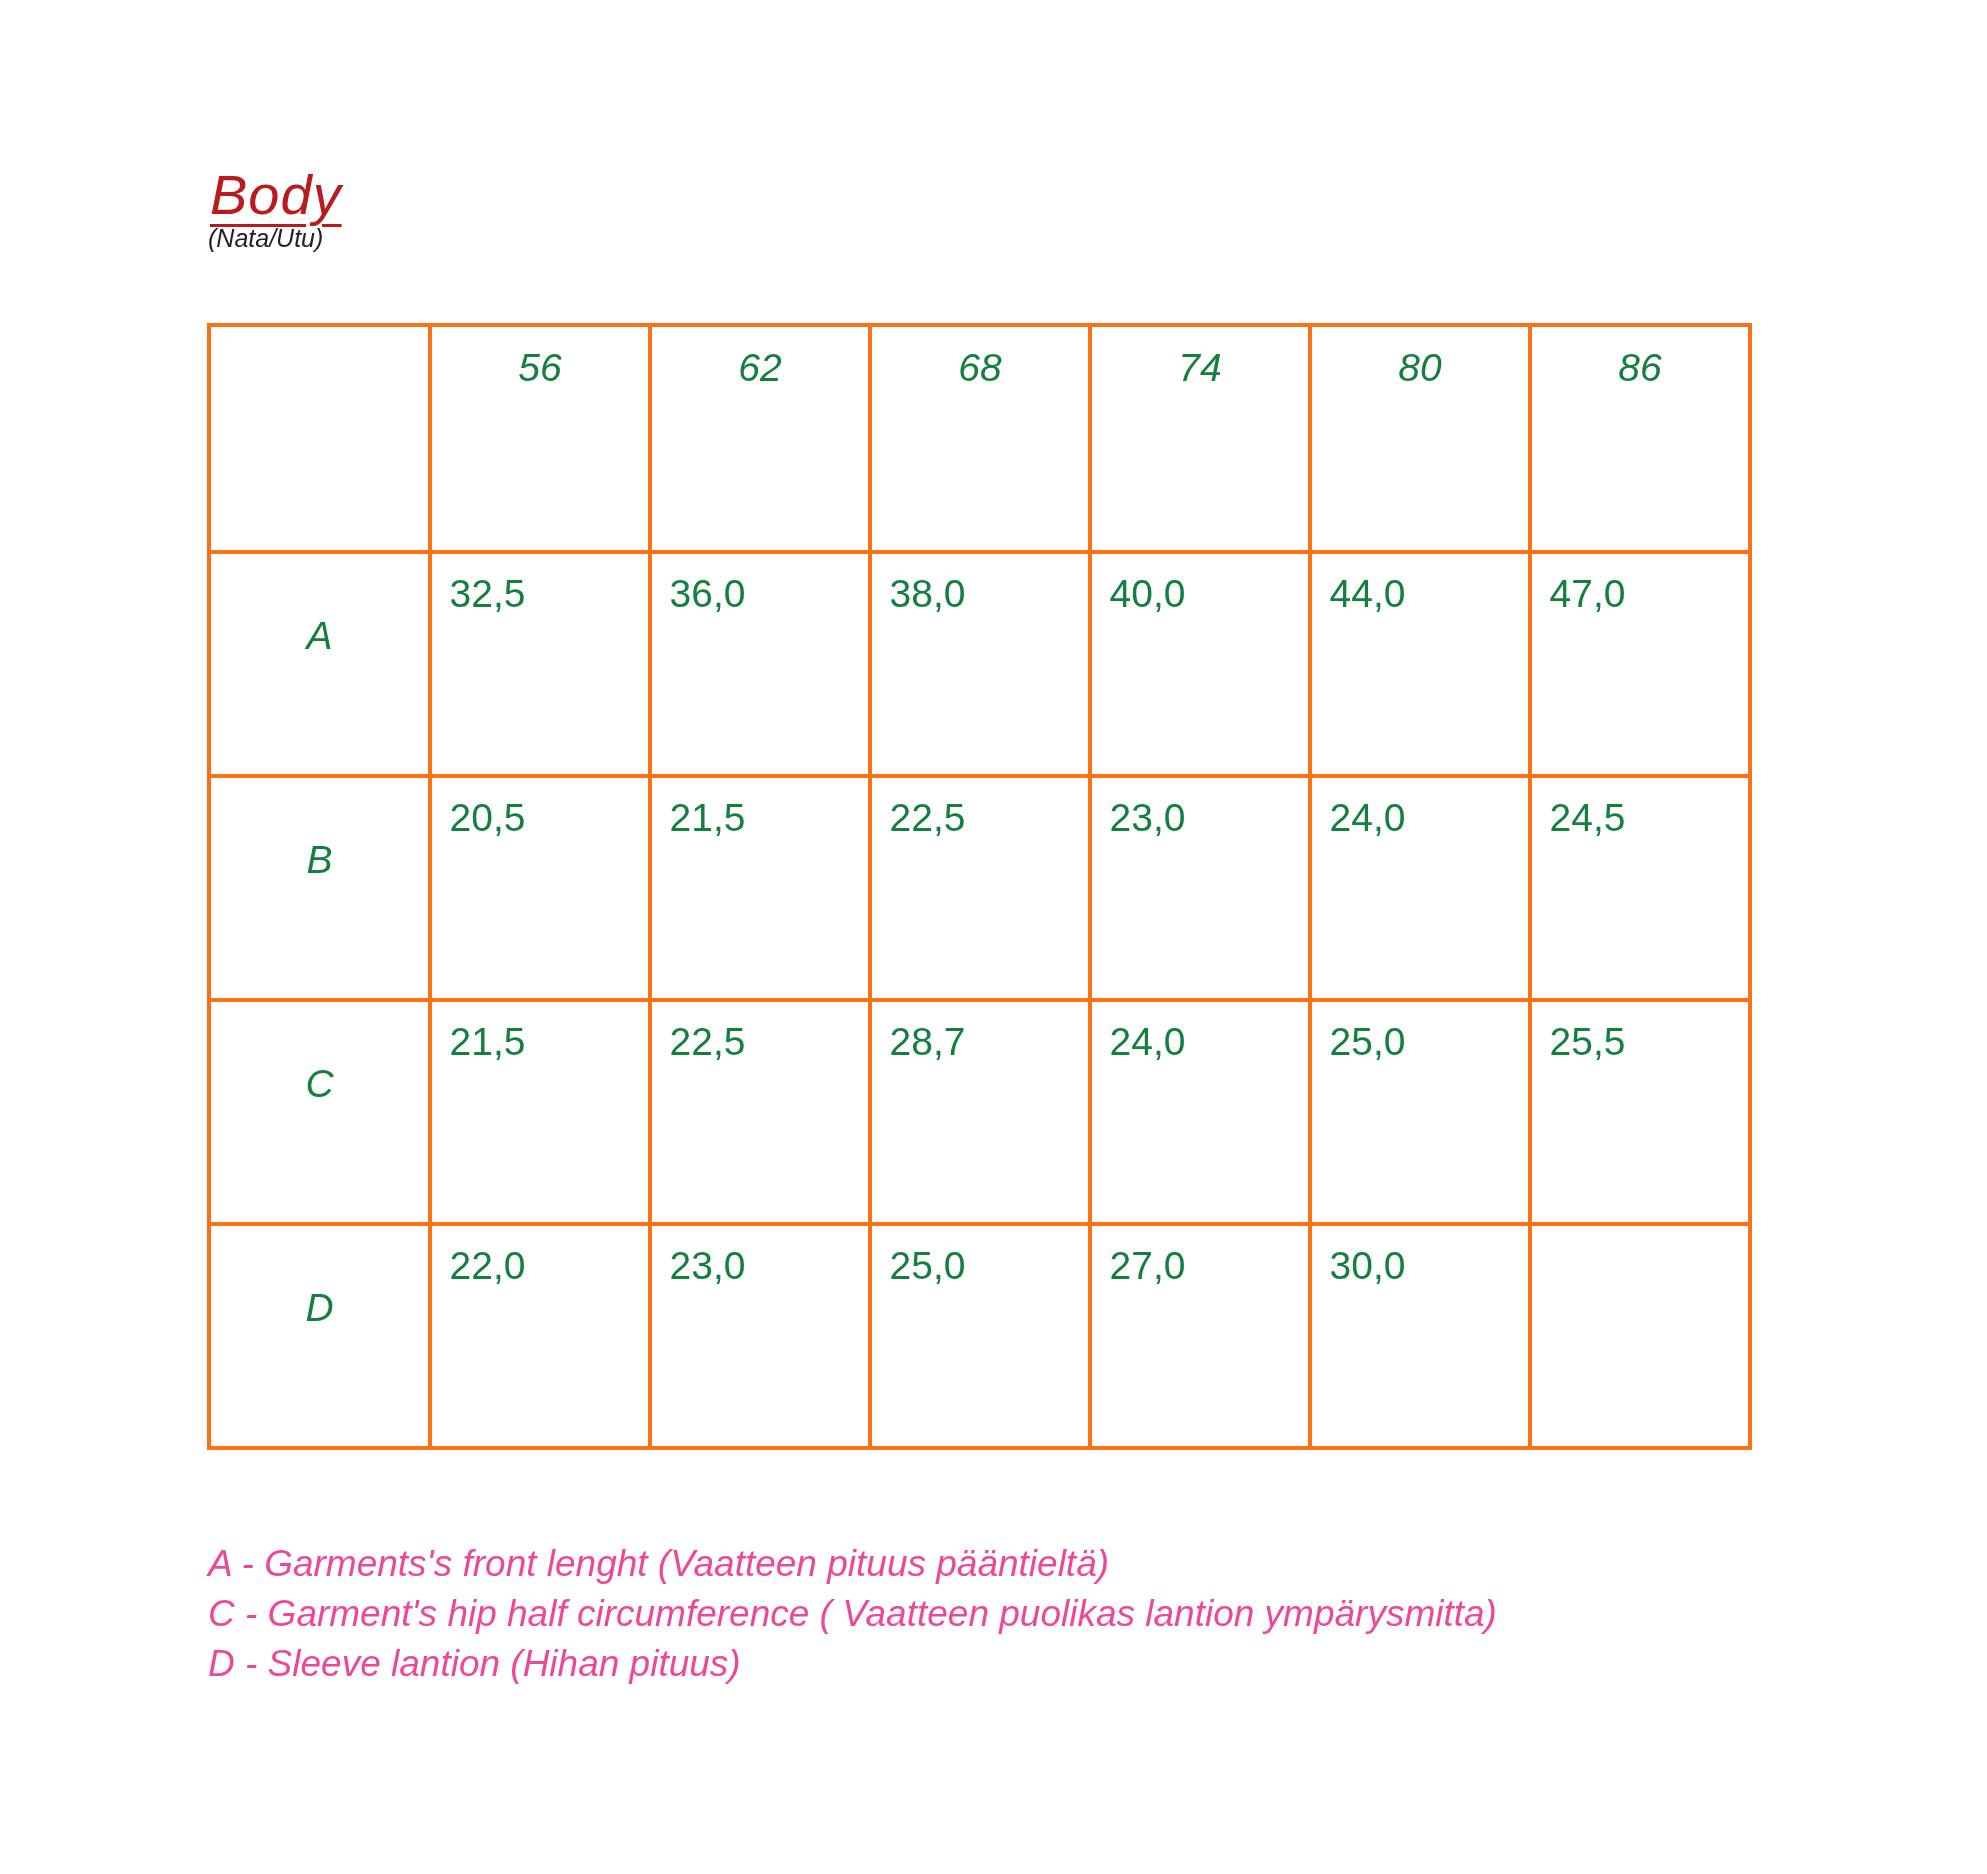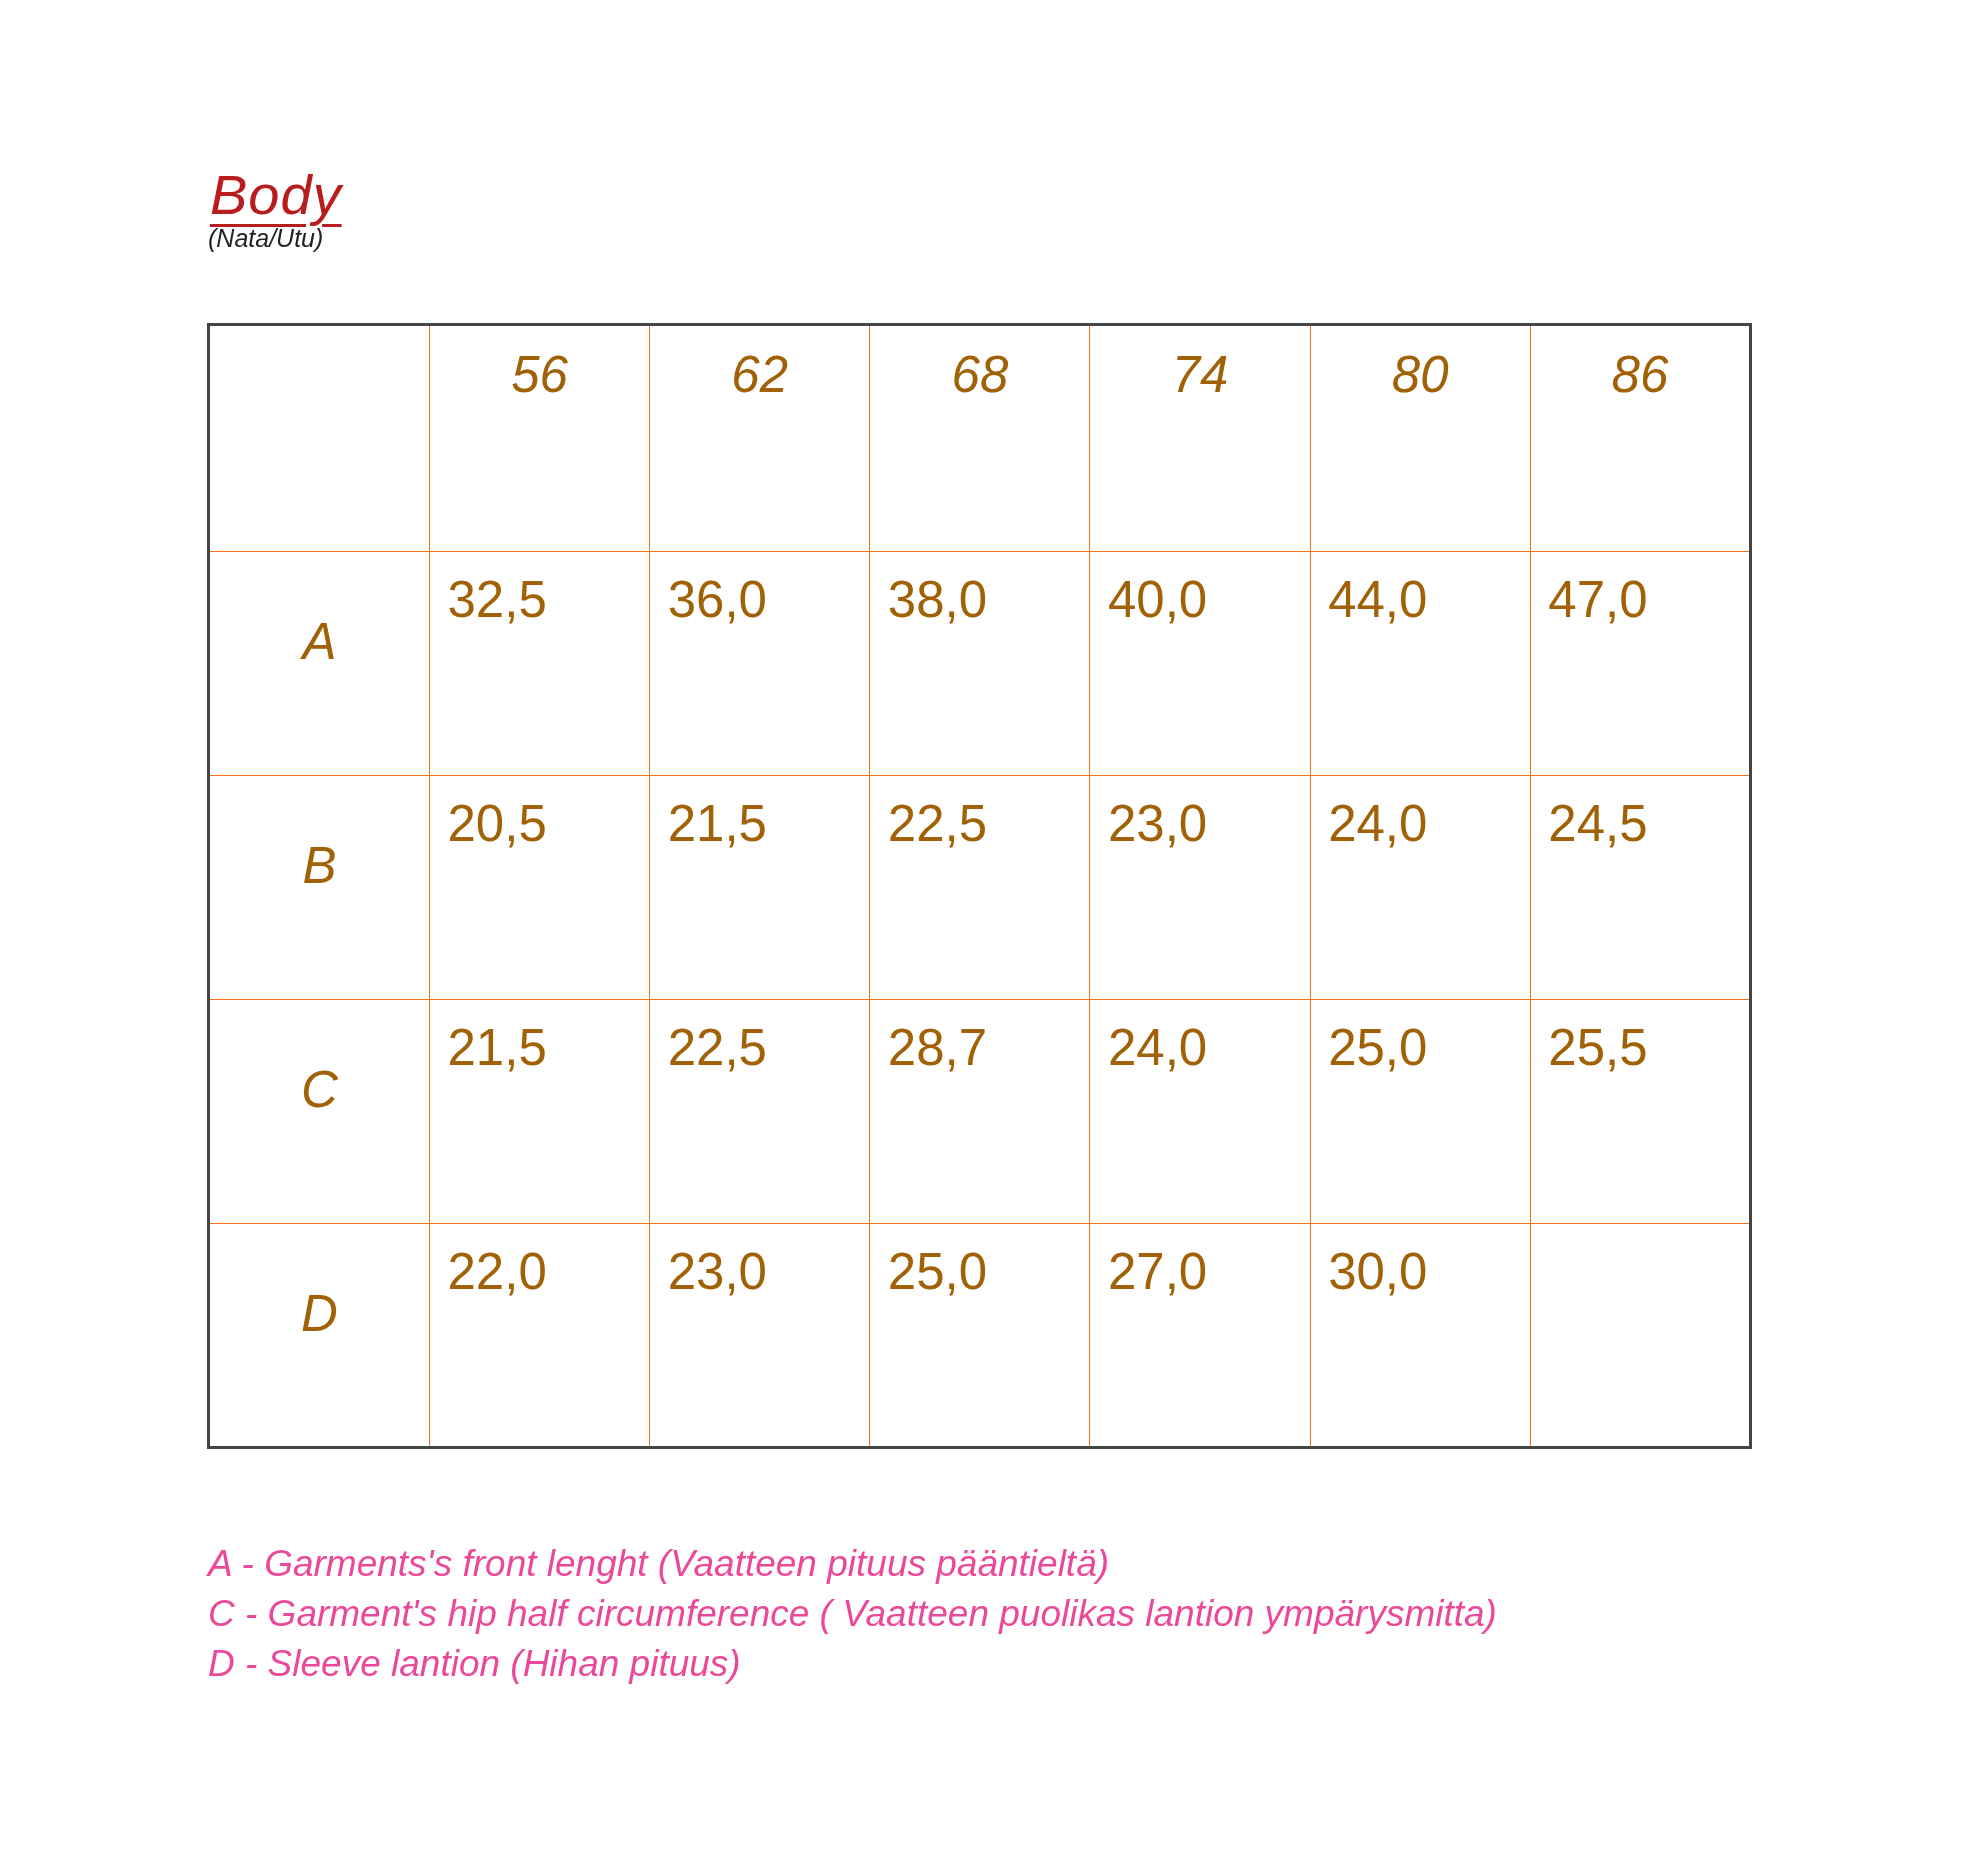--- a/index.html
+++ b/index.html
@@ -47,25 +47,25 @@
   table.size-table {
     border-collapse: collapse;
     table-layout: fixed;
     width: 1545px;
     background: #ffffff;
     border: 3.9px solid #454545;
   }
   table.size-table col.label-col { width: 221px; }
   table.size-table th,
   table.size-table td {
-    border: 1px solid #f97316;
+    border: 4px solid #f97316;
     vertical-align: top;
     font-weight: 300;
-    font-size: 51px;
-    color: #a16207;
+    font-size: 39px;
+    color: #15803d;
     box-sizing: border-box;
   }
   table.size-table thead tr { height: 227px; }
   table.size-table tbody tr { height: 224px; }
   th.size-header {
     font-style: italic;
     text-align: center;
     padding-top: 19.4px;
   }
   th.corner-cell { background: #ffffff; }

